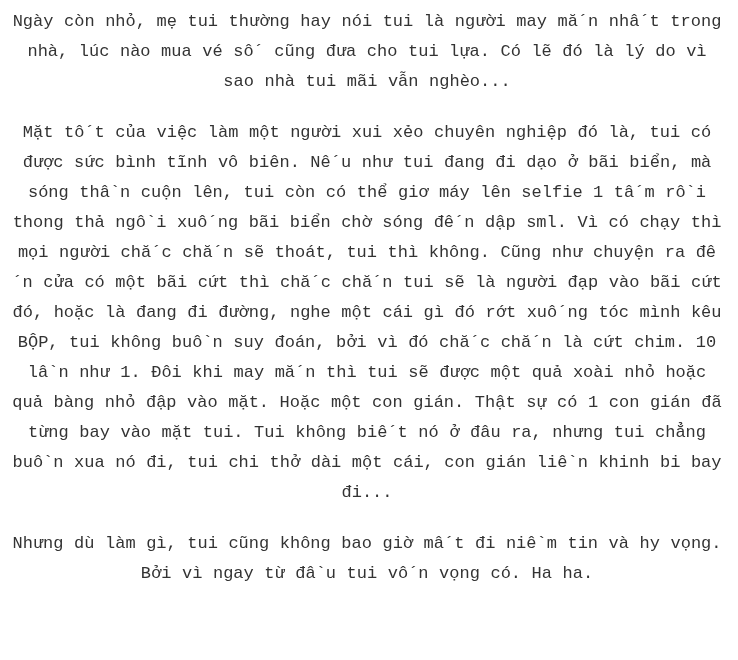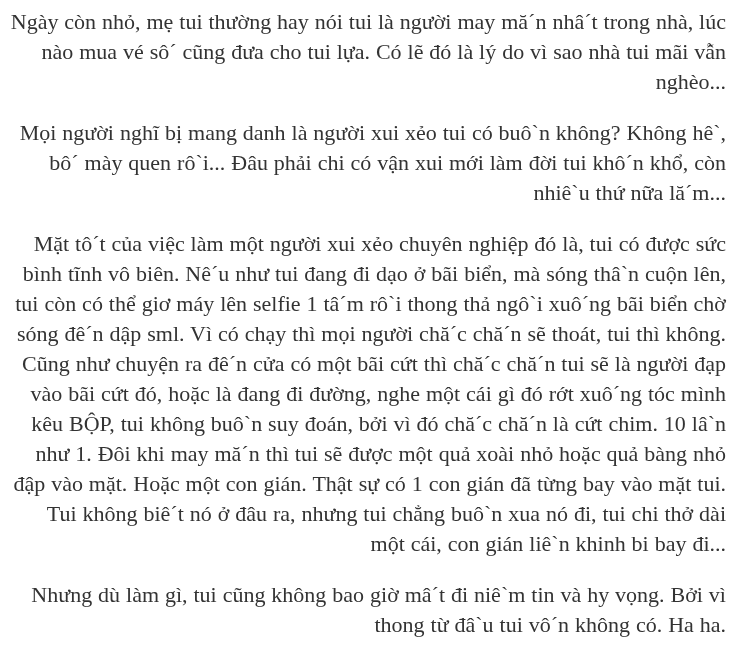--- a/index.html
+++ b/index.html
@@ -9,32 +9,31 @@
   body {
     width: 738px;
     height: 660px;
     background: #ffffff;
     overflow: hidden;
   }
   .article {
     box-sizing: border-box;
     width: 738px;
     padding: 7px 12px 0 8px;
-    font-family: Liberation Serif, serif;
-    font-size: 22px;
+    font-family: Liberation Mono, monospace;
+    font-size: 17px;
     line-height: 30px;
     color: #333333;
-    text-align: right;
+    text-align: center;
   }
   .article p {
     margin: 0 0 21px 0;
     word-spacing: 0.02em;
   }
 </style>
 </head>
 <body>
 
 <main class="article">
   <p>Ngày còn nhỏ, mẹ tui thường hay nói tui là người may mă´n nhâ´t trong nhà, lúc nào mua vé sô´ cũng đưa cho tui lựa. Có lẽ đó là lý do vì sao nhà tui mãi vẫn nghèo...</p>
-  <p>Mọi người nghĩ bị mang danh là người xui xẻo tui có buô`n không? Không hê`, bô´ mày quen rô`i... Đâu phải chi có vận xui mới làm đời tui khô´n khổ, còn nhiê`u thứ nữa lă´m...</p>
   <p>Mặt tô´t của việc làm một người xui xẻo chuyên nghiệp đó là, tui có được sức bình tĩnh vô biên. Nê´u như tui đang đi dạo ở bãi biển, mà sóng thâ`n cuộn lên, tui còn có thể giơ máy lên selfie 1 tâ´m rô`i thong thả ngô`i xuô´ng bãi biển chờ sóng đê´n dập sml. Vì có chạy thì mọi người chă´c chă´n sẽ thoát, tui thì không. Cũng như chuyện ra đê´n cửa có một bãi cứt thì chă´c chă´n tui sẽ là người đạp vào bãi cứt đó, hoặc là đang đi đường, nghe một cái gì đó rớt xuô´ng tóc mình kêu BỘP, tui không buô`n suy đoán, bởi vì đó chă´c chă´n là cứt chim. 10 lâ`n như 1. Đôi khi may mă´n thì tui sẽ được một quả xoài nhỏ hoặc quả bàng nhỏ đập vào mặt. Hoặc một con gián. Thật sự có 1 con gián đã từng bay vào mặt tui. Tui không biê´t nó ở đâu ra, nhưng tui chẳng buô`n xua nó đi, tui chi thở dài một cái, con gián liê`n khinh bi bay đi...</p>
-  <p>Nhưng dù làm gì, tui cũng không bao giờ mâ´t đi niê`m tin và hy vọng. Bởi vì thong từ đâ`u tui vô´n không có. Ha ha.</p>
+  <p>Nhưng dù làm gì, tui cũng không bao giờ mâ´t đi niê`m tin và hy vọng. Bởi vì ngay từ đâ`u tui vô´n vọng có. Ha ha.</p>
 </main>
 
 </body></html>

